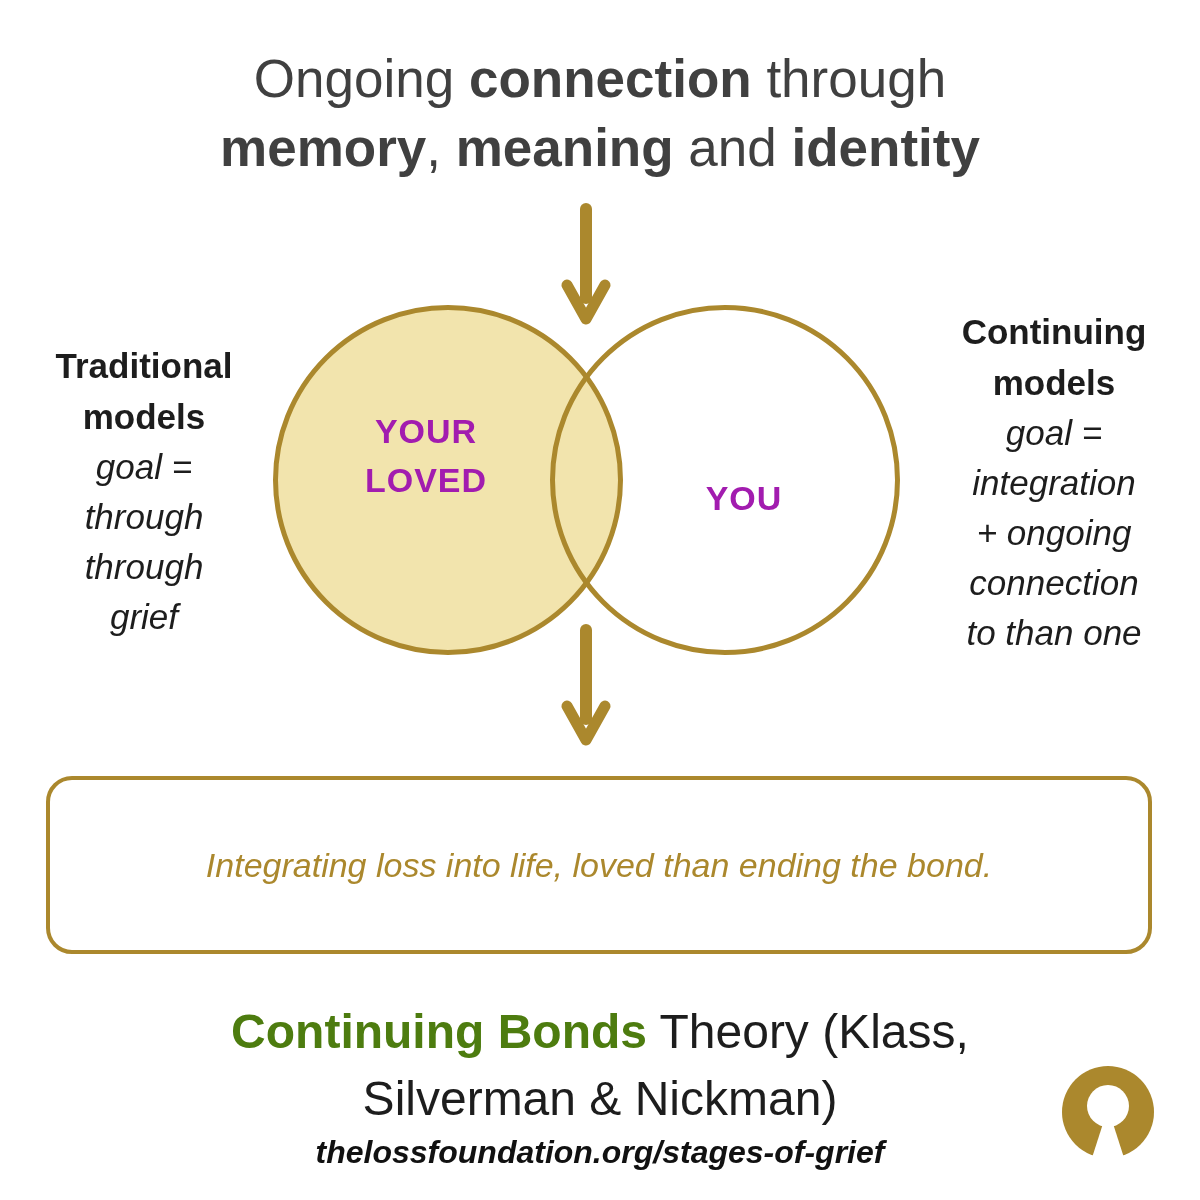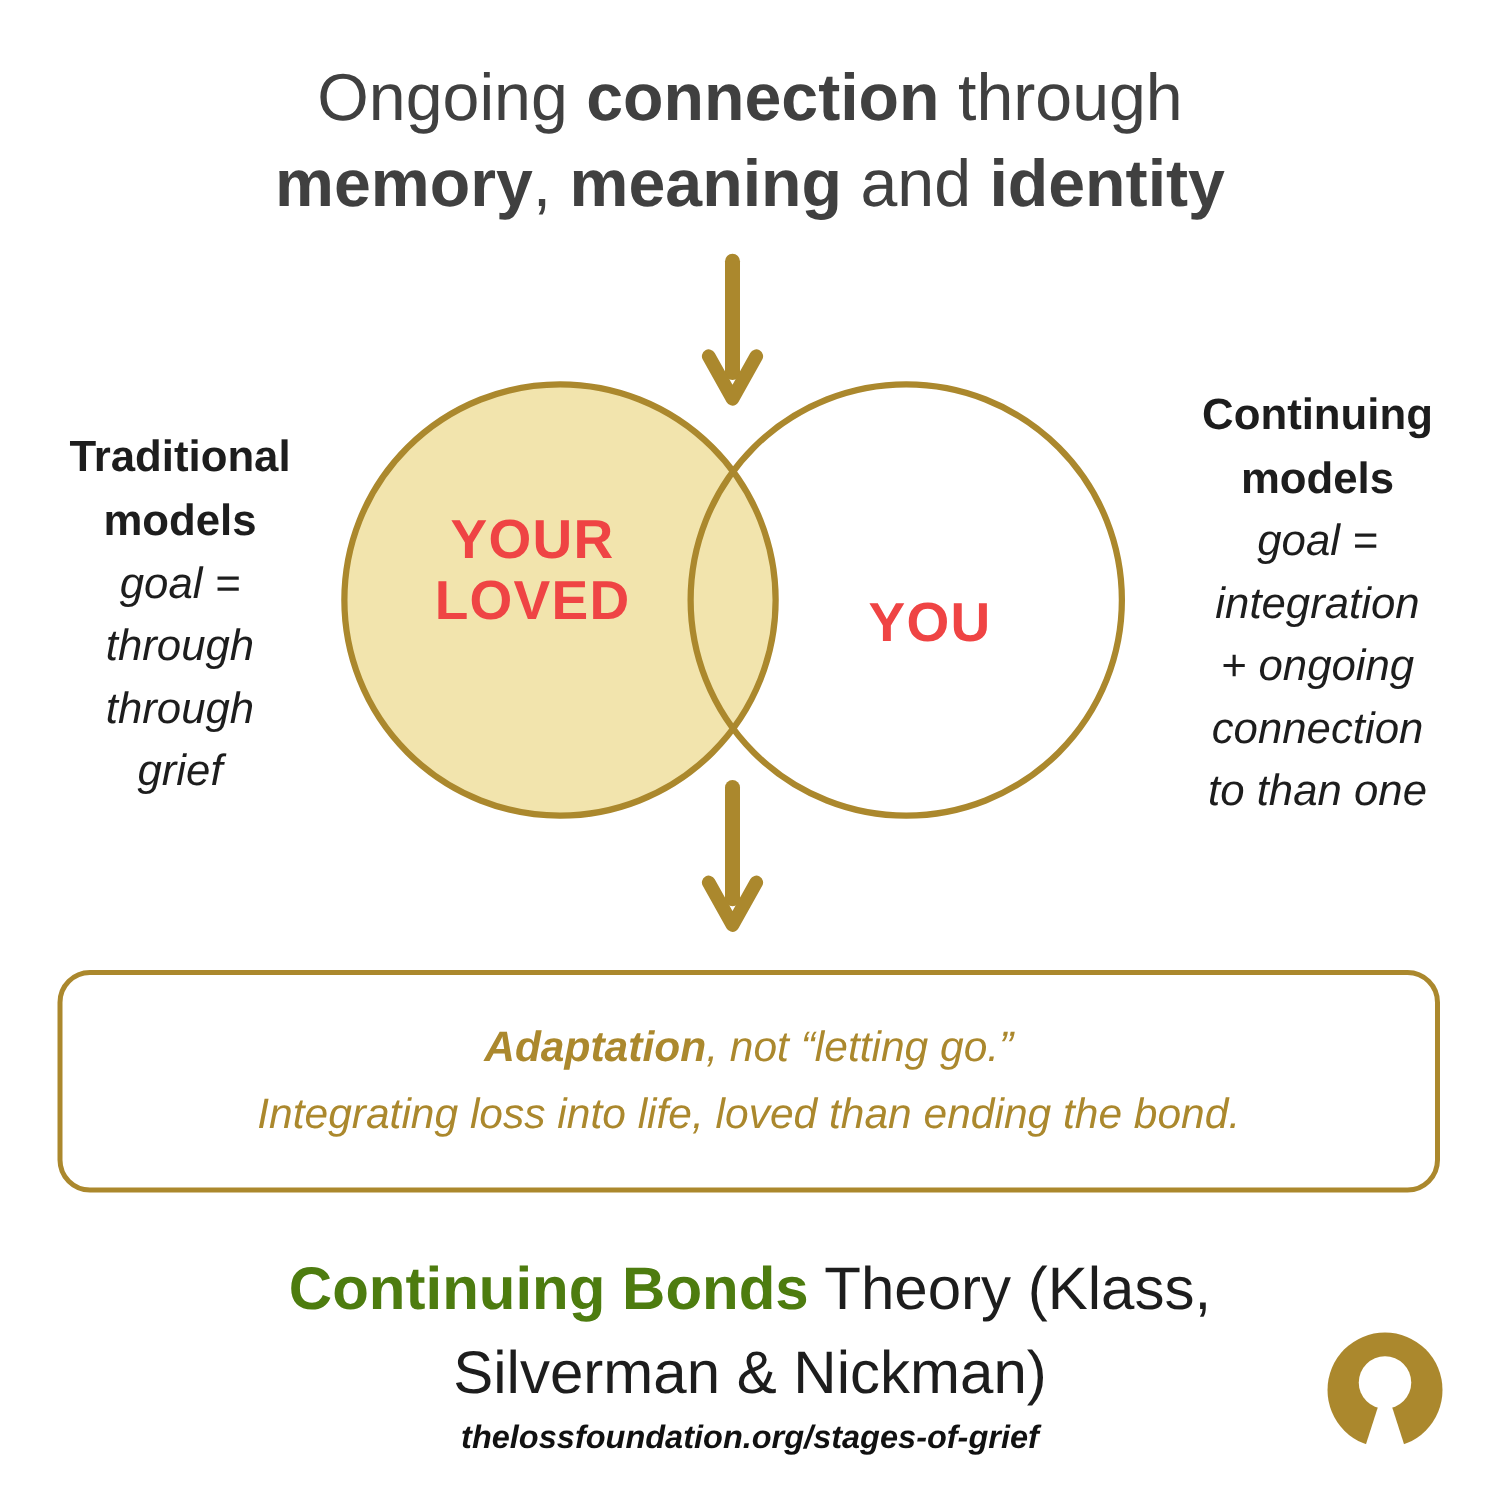--- a/index.html
+++ b/index.html
@@ -15,22 +15,22 @@
   .title b{font-weight:700;}
 
   
   .arrow-svg{position:absolute;width:84px;height:128px;}
 
   
   .circle{position:absolute;width:350px;height:350px;border-radius:50%;
           border:5px solid #ab882d;box-sizing:border-box;}
   .circle-left{left:273px;top:305px;background:#f2e4ad;z-index:1;}
   .circle-right{left:550px;top:305px;background:transparent;z-index:2;}
-  .vlabel{position:absolute;z-index:3;text-align:center;color:#ef4444;
-          font-weight:700;font-size:44px;line-height:49px;letter-spacing:1px;}
+  .vlabel{position:absolute;z-index:3;text-align:center;color:#a21caf;
+          font-weight:700;font-size:34px;line-height:49px;letter-spacing:1px;}
   .vlabel-left{left:326px;top:407px;width:200px;}
   .vlabel-right{left:684px;top:474px;width:120px;}
 
   
   .side{position:absolute;text-align:center;font-size:35px;color:#1d1d1d;}
   .side-left{left:16px;top:340px;width:256px;}
   .side-right{left:924px;top:306px;width:260px;}
   .side .bl{font-weight:700;line-height:51px;}
   .side .il{font-style:italic;font-weight:400;line-height:50px;}
 
@@ -39,21 +39,21 @@
            box-sizing:border-box;border:4px solid #ab882d;border-radius:26px;
            display:flex;flex-direction:column;align-items:center;justify-content:center;
            color:#ab882d;font-style:italic;font-size:34px;line-height:53px;text-align:center;}
   .callout b{font-weight:700;}
 
   
   .footer-heading{position:absolute;left:0;right:0;top:998px;text-align:center;
                   font-size:48px;line-height:67px;font-weight:400;color:#1d1d1d;margin:0;}
   .footer-heading .gold{color:#4d7c0f;font-weight:700;}
   .site-url{position:absolute;left:0;right:0;top:1134px;text-align:center;
-            font-size:26px;font-weight:700;font-style:italic;color:#111111;}
+            font-size:32px;font-weight:700;font-style:italic;color:#111111;}
 
   .logo-svg{position:absolute;left:1056px;top:1064px;width:104px;height:100px;}
 </style>
 </head>
 <body>
 
 <div class="canvas">
 
   <h1 class="abs title">
     <div><span>Ongoing </span><b>connection</b><span> through</span></div>
@@ -92,21 +92,20 @@
     <div>LOVED</div>
   </div>
   <div class="vlabel vlabel-right">YOU</div>
 
   <svg class="arrow-svg" style="left:544px;top:621px;z-index:4;" viewBox="0 0 84 128" aria-hidden="true">
     <line x1="42" y1="9" x2="42" y2="98" stroke="#ab882d" stroke-width="12" stroke-linecap="round"></line>
     <path d="M23 85 L42 119 L61 85" fill="none" stroke="#ab882d" stroke-width="11" stroke-linecap="round" stroke-linejoin="round"></path>
   </svg>
 
   <div class="callout">
-    <div><b>Adaptation</b><span>, not “letting go.”</span></div>
     <div>Integrating loss into life, loved than ending the bond.</div>
   </div>
 
   <h2 class="footer-heading">
     <div><span class="gold">Continuing Bonds</span><span> Theory (Klass,</span></div>
     <div>Silverman &amp; Nickman)</div>
   </h2>
 
   <div class="site-url">thelossfoundation.org/stages-of-grief</div>
 

